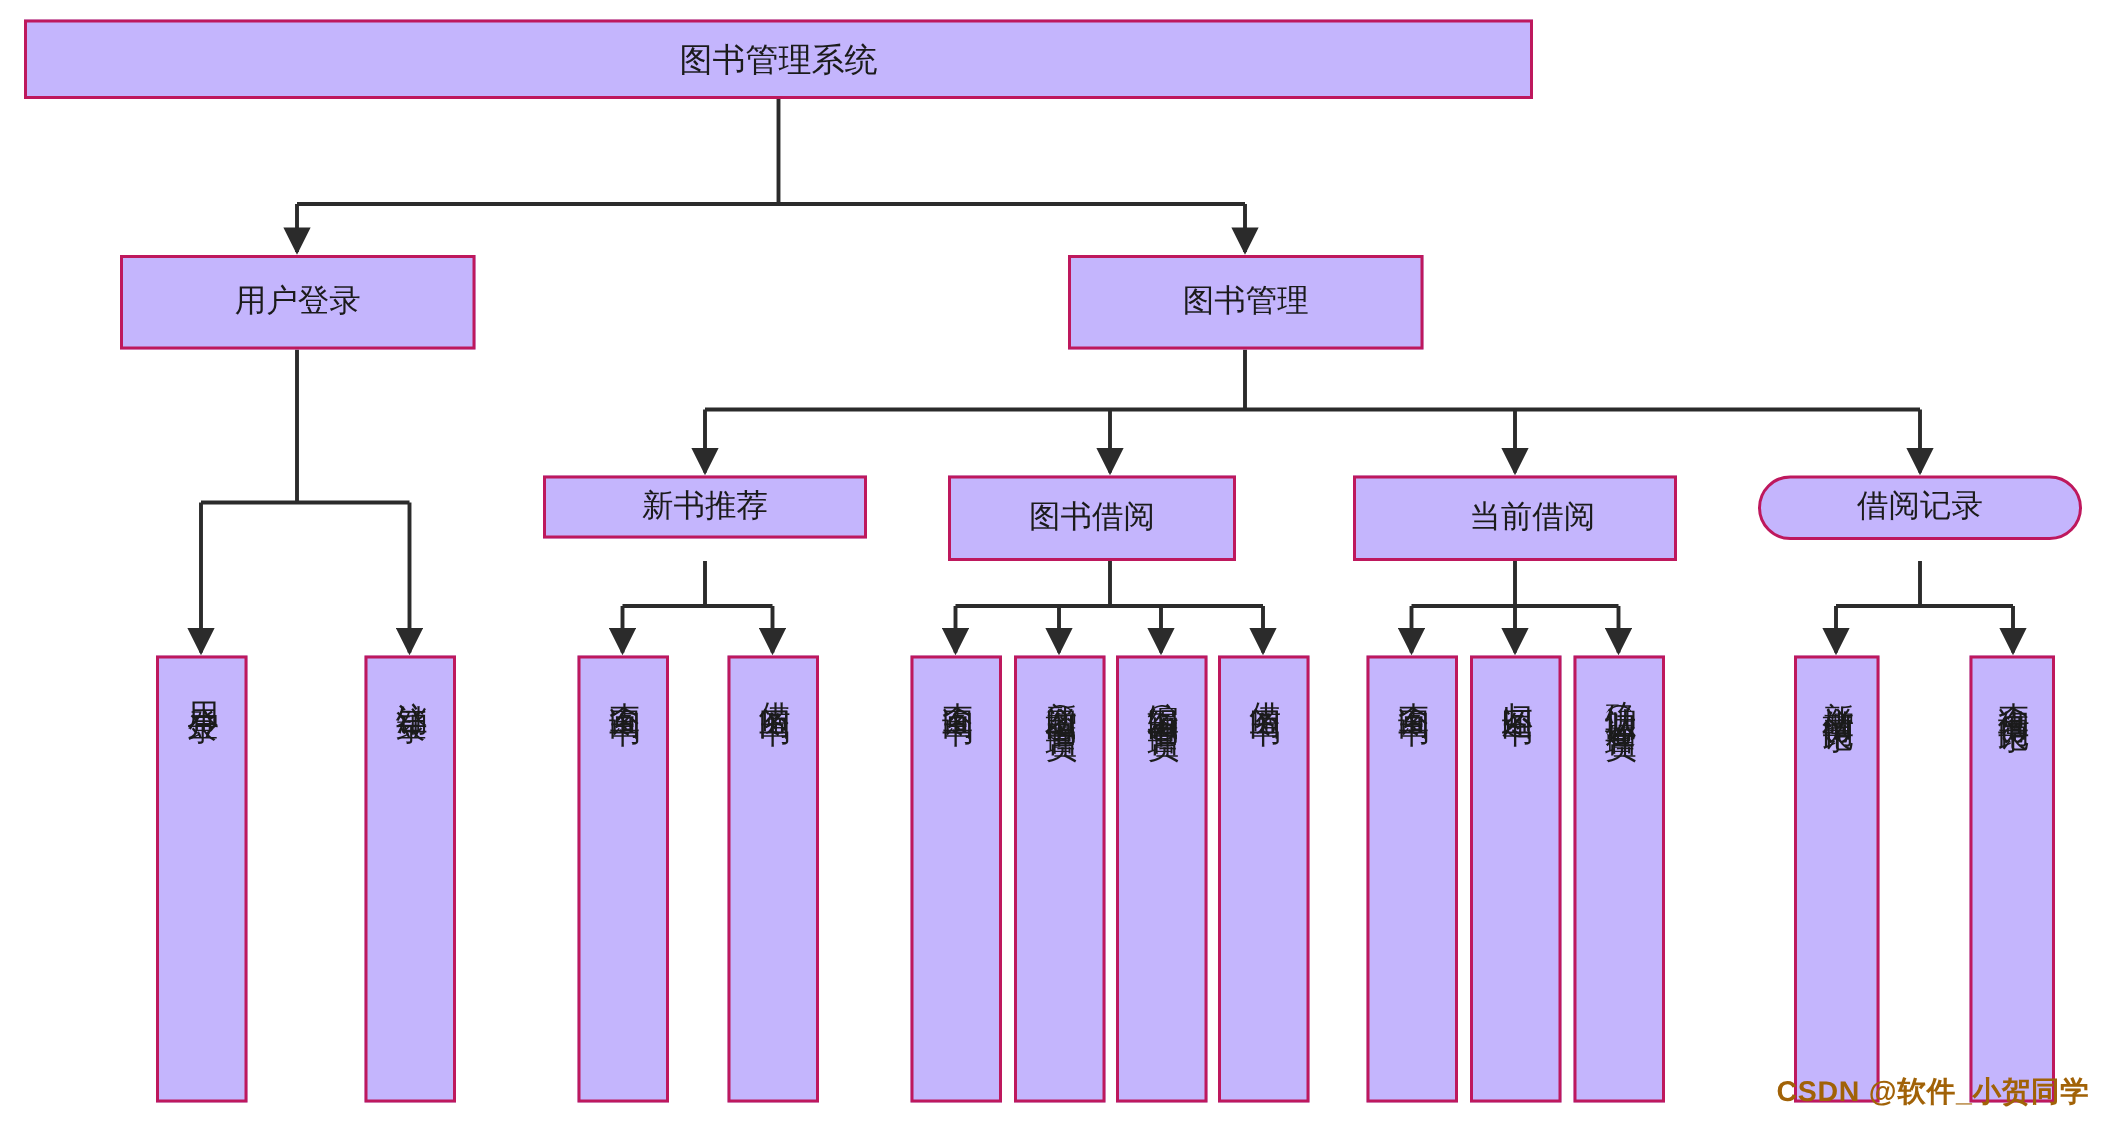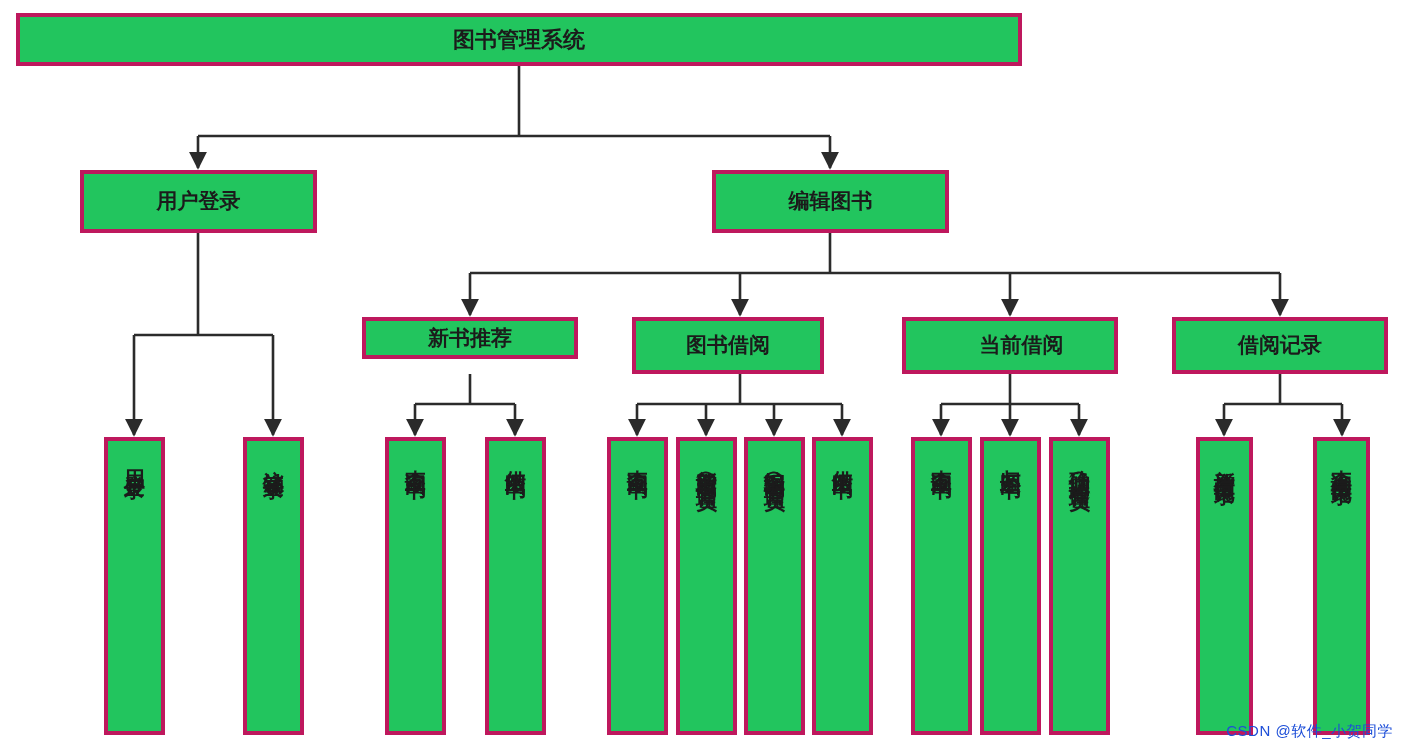--- a/index.html
+++ b/index.html
@@ -22,27 +22,26 @@
     position: absolute;
     left: 0;
     top: 0;
     width: 1405px;
     height: 747px;
     pointer-events: none;
   }
   .node {
     position: absolute;
     box-sizing: border-box;
-    background: #22c55e;
-    border: 4px solid #be185d;
+    background: #c4b5fd;
+    border: 2px solid #be185d;
     display: flex;
     align-items: center;
     justify-content: center;
     z-index: 2;
-    font-weight: bold;
   }
   .node-label {
     color: #1b1b1b;
     text-align: center;
     line-height: 1.25;
     white-space: nowrap;
   }
   .node.horizontal .node-label {
     font-size: 21px;
   }
@@ -59,25 +58,26 @@
     text-orientation: upright;
     font-size: 21px;
     letter-spacing: 3px;
     line-height: 1.05;
     white-space: nowrap;
   }
   .watermark {
     position: absolute;
     right: 12px;
     bottom: 6px;
-    font-size: 15px;
-    color: #1d4ed8;
+    font-size: 19px;
+    color: #a16207;
     z-index: 5;
     white-space: nowrap;
     letter-spacing: 0.5px;
+    font-weight: bold;
   }
 </style>
 </head>
 <body>
 
 <div id="diagram-root">
 
   <svg id="connector-layer" viewBox="0 0 1405 747" width="1405" height="747" xmlns="http://www.w3.org/2000/svg">
     <defs>
       <marker id="arrow" viewBox="0 0 10 10" refX="9" refY="5" markerWidth="7" markerHeight="7" orient="auto-start-reverse">
@@ -132,33 +132,33 @@
   </svg>
 
   <div class="node root horizontal" style="left:16px; top:13px; width:1006px; height:53px;">
     <span class="node-label">图书管理系统</span>
   </div>
 
   <div class="node horizontal" style="left:80px; top:170px; width:237px; height:63px;">
     <span class="node-label">用户登录</span>
   </div>
   <div class="node horizontal" style="left:712px; top:170px; width:237px; height:63px;">
-    <span class="node-label">编辑图书</span>
+    <span class="node-label">图书管理</span>
   </div>
 
   <div class="node horizontal" style="left:362px; top:317px; width:216px; height:42px;">
     <span class="node-label">新书推荐</span>
   </div>
   <div class="node horizontal" style="left:632px; top:317px; width:192px; height:57px;">
     <span class="node-label">图书借阅</span>
   </div>
   <div class="node horizontal" style="left:902px; top:317px; width:216px; height:57px;padding-left:23px;">
     <span class="node-label">当前借阅</span>
   </div>
-  <div class="node horizontal" style="left:1172px; top:317px; width:216px; height:57px;">
+  <div class="node horizontal" style="left:1172px; top:317px; width:216px; height:43px;border-radius:22px;">
     <span class="node-label">借阅记录</span>
   </div>
 
   <div class="node vertical" style="left:104px; top:437px; width:61px; height:298px;">
     <span class="node-label">用户登录</span>
   </div>
   <div class="node vertical" style="left:243px; top:437px; width:61px; height:298px;">
     <span class="node-label">注销登录</span>
   </div>
 

